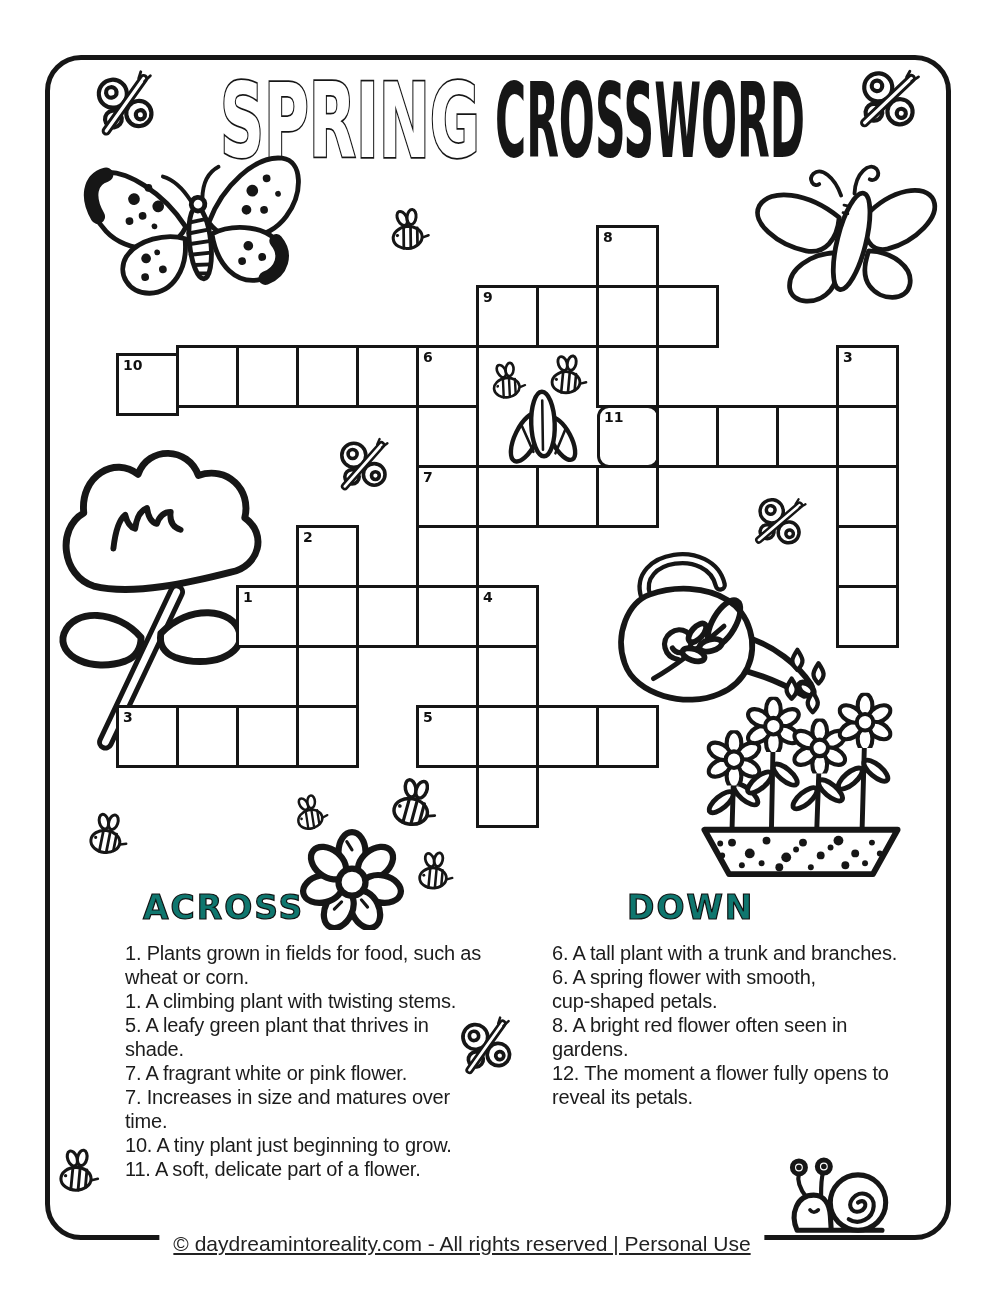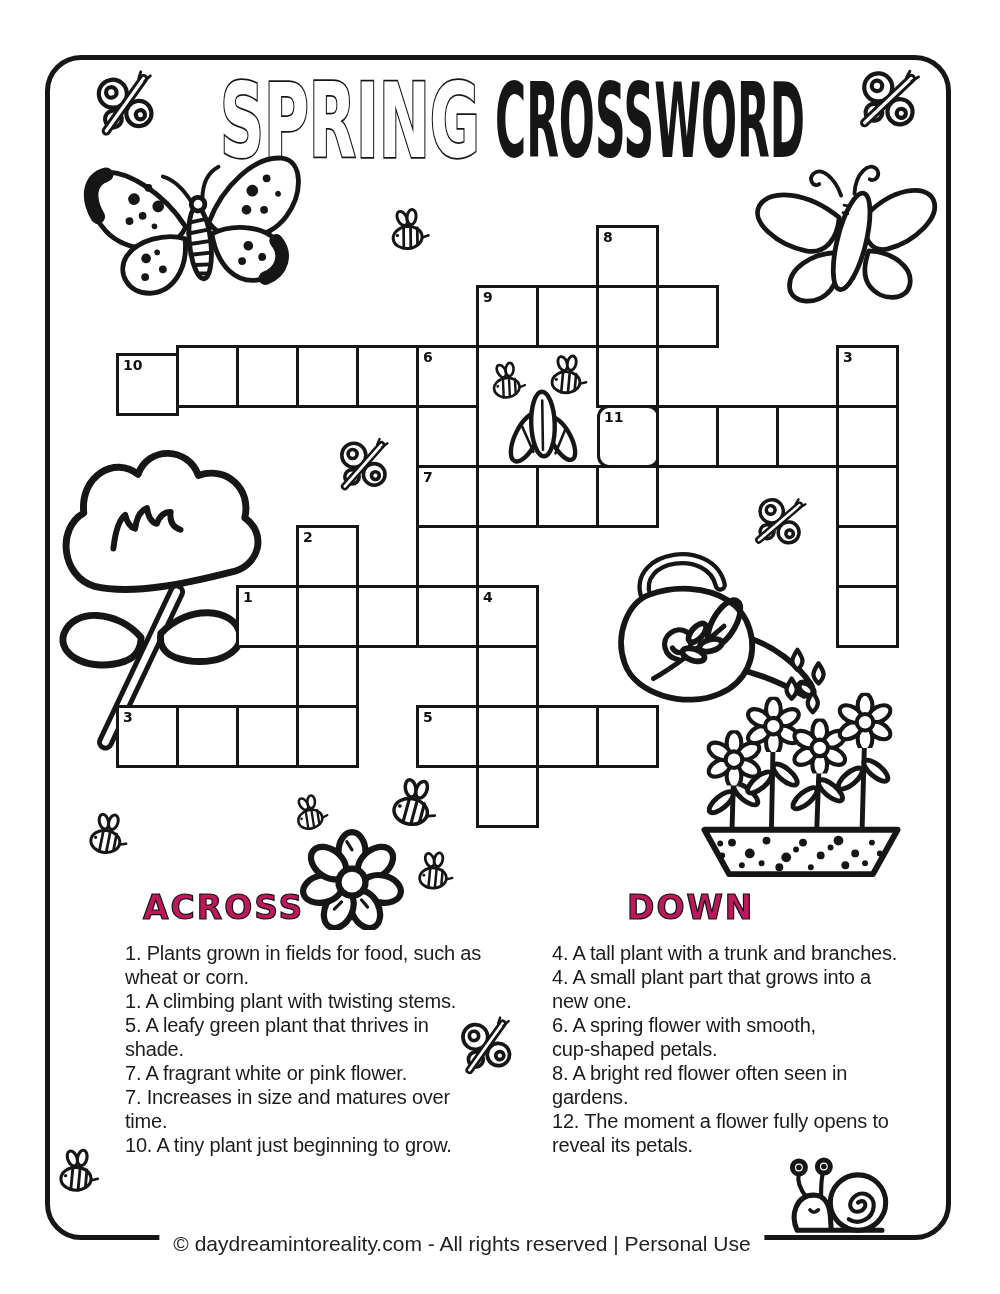--- a/index.html
+++ b/index.html
@@ -17,28 +17,28 @@
   .cell{
     position:absolute;width:63px;height:63px;border:3px solid #161616;
     box-sizing:border-box;background:#ffffff;
   }
   .cell-num{
     display:block;font-family:"DejaVu Sans",sans-serif;font-weight:bold;
     font-size:14px;line-height:1;margin:2px 0 0 4px;color:#111;
   }
   .clues-heading{
     position:absolute;z-index:3;font-family:"DejaVu Sans",sans-serif;
-    font-weight:bold;font-size:33px;letter-spacing:2px;color:#be185d;text-align:right;
+    font-weight:bold;font-size:33px;letter-spacing:2px;color:#0f766e;text-align:right;
     -webkit-text-stroke:1.2px #111;
   }
   .clue-list{position:absolute;z-index:3;font-size:20px;line-height:24px;letter-spacing:-0.2px;color:#1c1c1c;}
   .clue{white-space:pre-line;}
   .footer-bar{
     position:absolute;z-index:4;top:1231px;left:462px;transform:translateX(-50%);
-    background:#ffffff;padding:0 14px;font-size:21px;line-height:26px;color:#222;white-space:nowrap;
+    background:#ffffff;padding:0 14px;font-size:21px;line-height:26px;color:#222;white-space:nowrap;text-decoration:underline;
   }
 </style>
 </head>
 <body>
 
 <svg width="0" height="0" style="position:absolute" aria-hidden="true">
   <defs>
     <symbol id="sym-doodle-butterfly" viewBox="0 0 100 100">
       <g fill="#fff" stroke="#161616" stroke-width="6" stroke-linecap="round" stroke-linejoin="round">
         <circle cx="33" cy="32" r="20"></circle>
@@ -403,27 +403,26 @@
 <div class="clue-list" style="left:125px;top:941px;width:400px">
     <div class="clue">1. Plants grown in fields for food, such as
 wheat or corn.</div>
     <div class="clue">1. A climbing plant with twisting stems.</div>
     <div class="clue">5. A leafy green plant that thrives in
 shade.</div>
     <div class="clue">7. A fragrant white or pink flower.</div>
     <div class="clue">7. Increases in size and matures over
 time.</div>
     <div class="clue">10. A tiny plant just beginning to grow.</div>
+    <div class="clue">11. A soft, delicate part of a flower.</div>
   </div>
 
 <div class="clues-heading" style="left:627px;top:888px">DOWN</div>
 <div class="clue-list" style="left:552px;top:941px;width:392px">
-    <div class="clue">4. A tall plant with a trunk and branches.</div>
-    <div class="clue">4. A small plant part that grows into a
-new one.</div>
+    <div class="clue">6. A tall plant with a trunk and branches.</div>
     <div class="clue">6. A spring flower with smooth,
 cup-shaped petals.</div>
     <div class="clue">8. A bright red flower often seen in
 gardens.</div>
     <div class="clue">12. The moment a flower fully opens to
 reveal its petals.</div>
   </div>
 
 <div class="footer-bar">© daydreamintoreality.com - All rights reserved | Personal Use</div>
 

